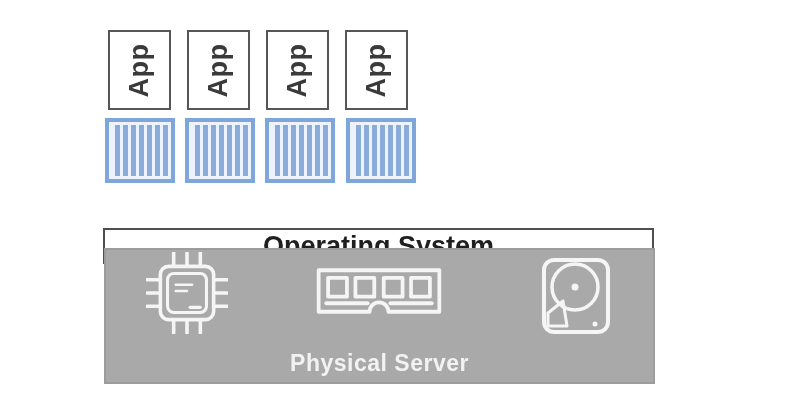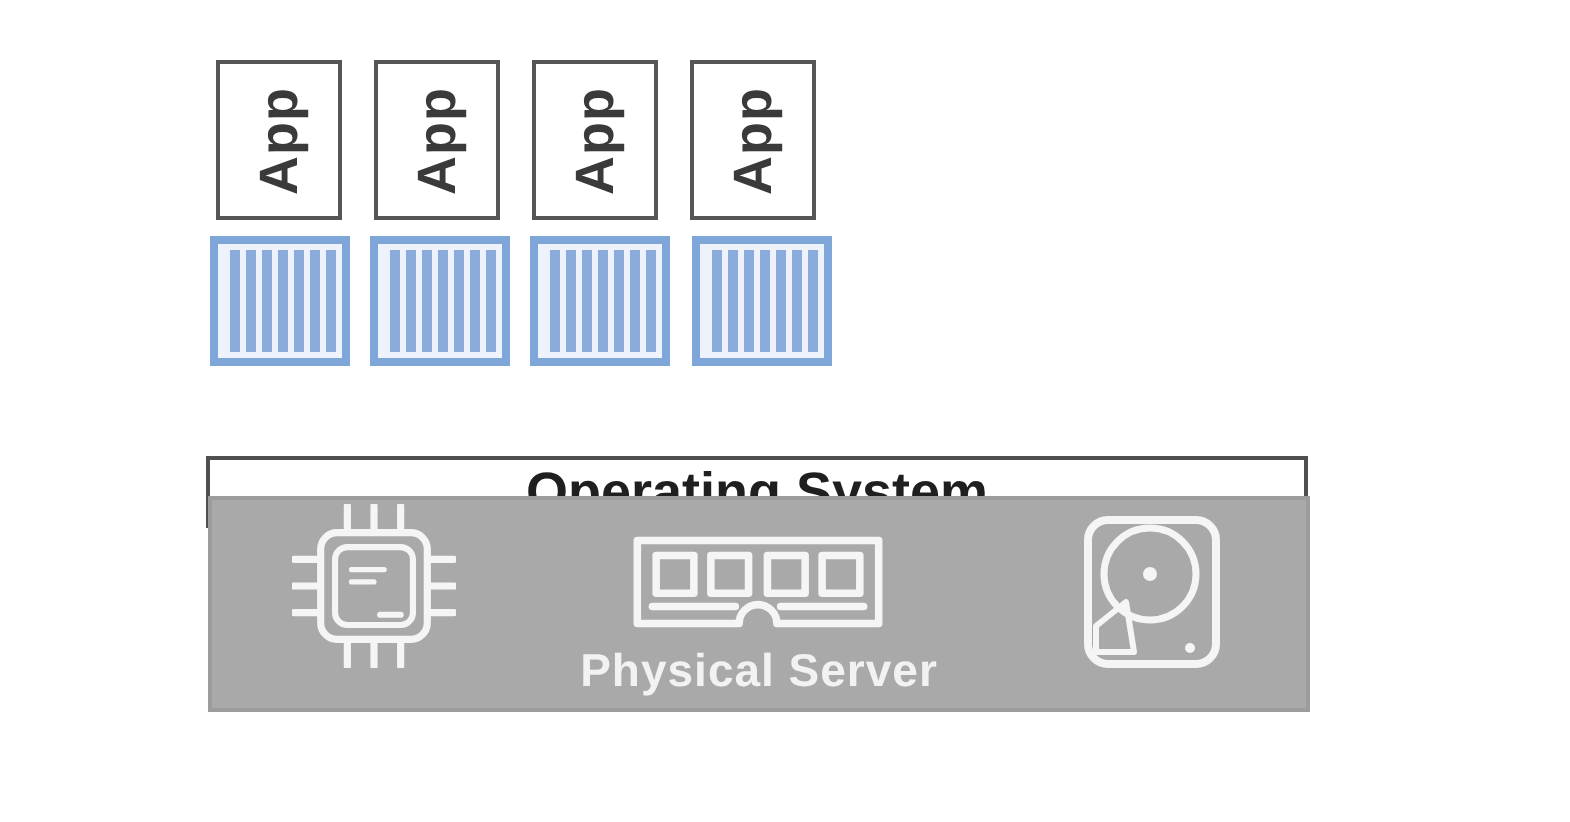--- a/index.html
+++ b/index.html
@@ -47,21 +47,21 @@
     border: 2px solid #4f4f4f;
     box-sizing: border-box;
     display: flex; align-items: center; justify-content: center; margin-top: 36px;
   }
   .os-box .os-label {
     font-size: 27px; font-weight: 600; color: #1f1f1f;
   }
   
   .server-box {
     position: absolute;
-    left: 104px; top: 248px; width: 551px; height: 108px;
+    left: 104px; top: 248px; width: 551px; height: 136px;
     background: #a9a9a9;
     border: 2px solid #9c9c9c;
     box-sizing: border-box;
   }
   .server-box svg { position: absolute; display: block; }
   .server-label {
     position: absolute;
     left: 0; right: 0; bottom: 5px;
     text-align: center;
     font-size: 23px; font-weight: 600; color: #f2f2f2;

